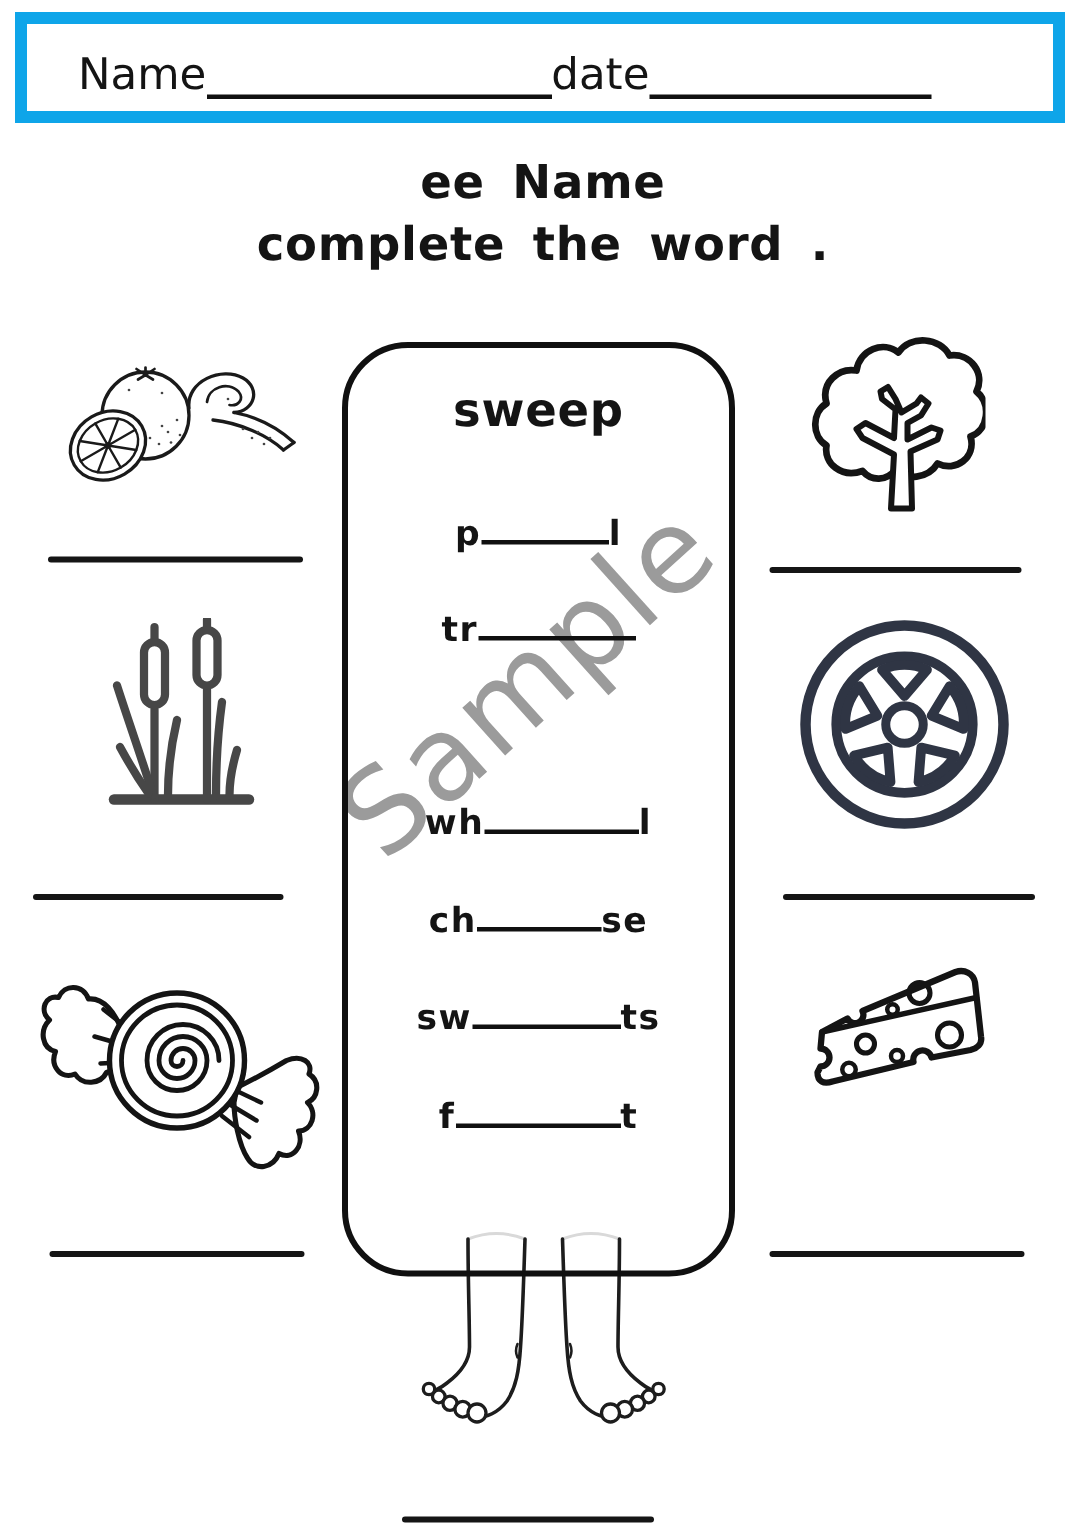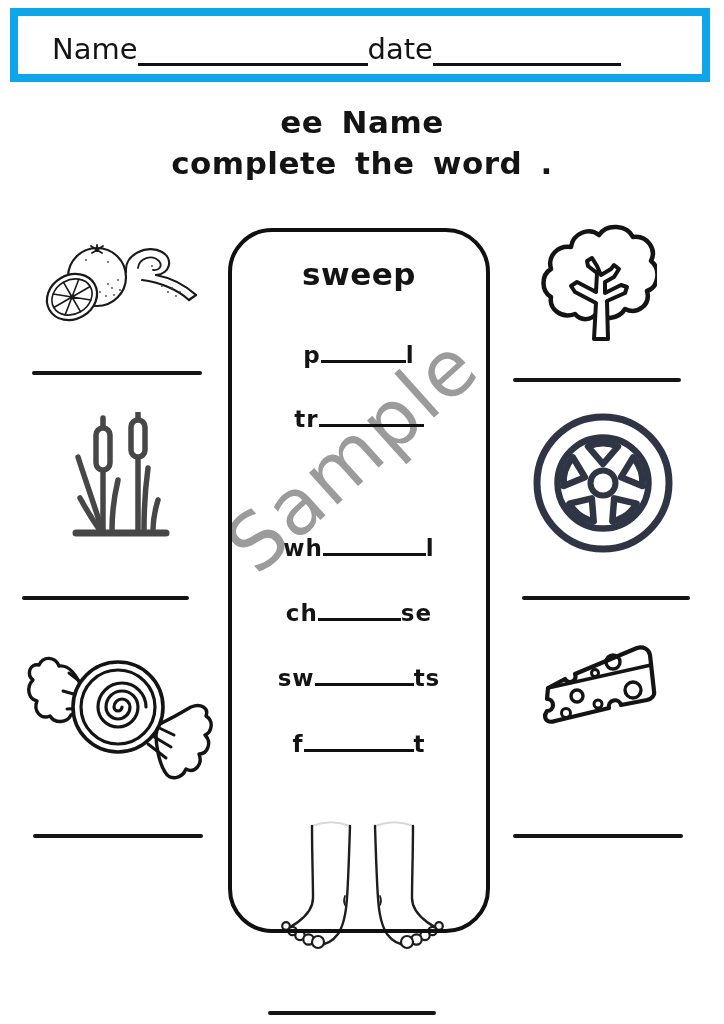--- a/index.html
+++ b/index.html
@@ -26,21 +26,21 @@
     font-size:31px;font-weight:bold;line-height:41px;word-spacing:7px;letter-spacing:.5px;
   }
   
   .watermark{
     position:absolute;left:352px;top:455px;z-index:1;
     transform:translate(-50%,-50%) rotate(-42deg);
     font-size:78px;color:#9b9b9b;letter-spacing:2px;white-space:nowrap;
   }
   
   .panel{
-    position:absolute;left:228px;top:228px;width:262px;height:705px;
+    position:absolute;left:228px;top:228px;width:262px;height:623px;
     border:4px solid #101010;border-radius:44px;box-sizing:border-box;
     background:transparent;z-index:2;
   }
   .panel-heading{
     position:absolute;left:0;top:24px;width:100%;text-align:center;
     font-size:31px;font-weight:bold;letter-spacing:.5px;
   }
   .word-row{
     position:absolute;left:0;width:100%;text-align:center;
     font-size:23px;font-weight:bold;line-height:37px;letter-spacing:1px;

